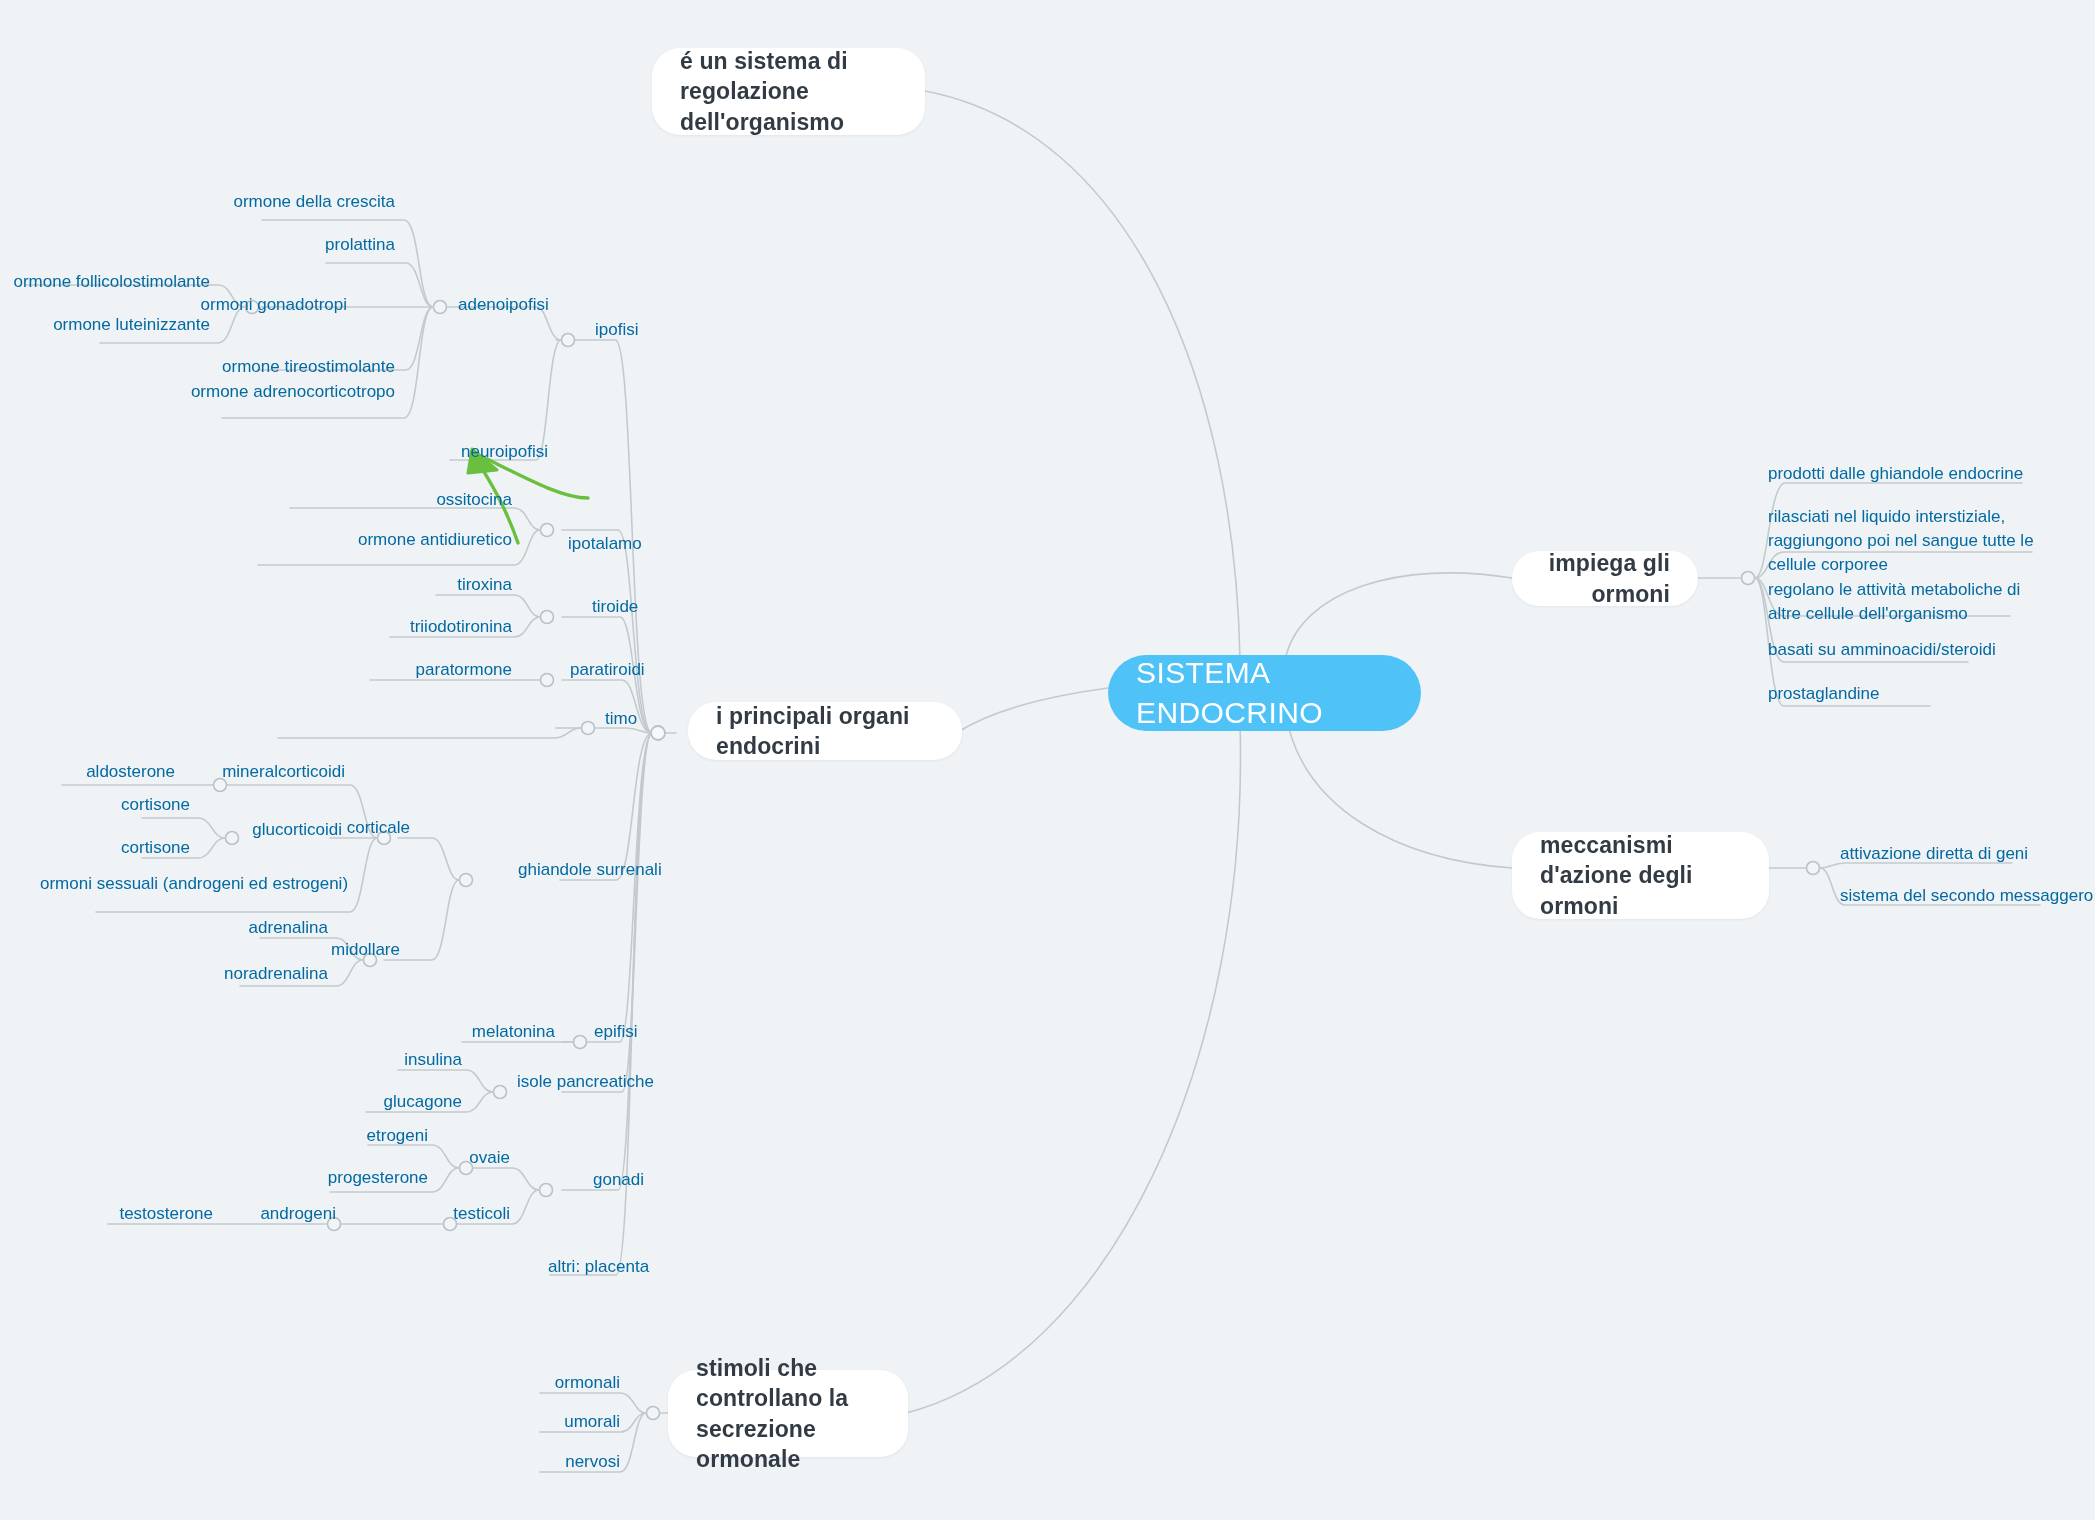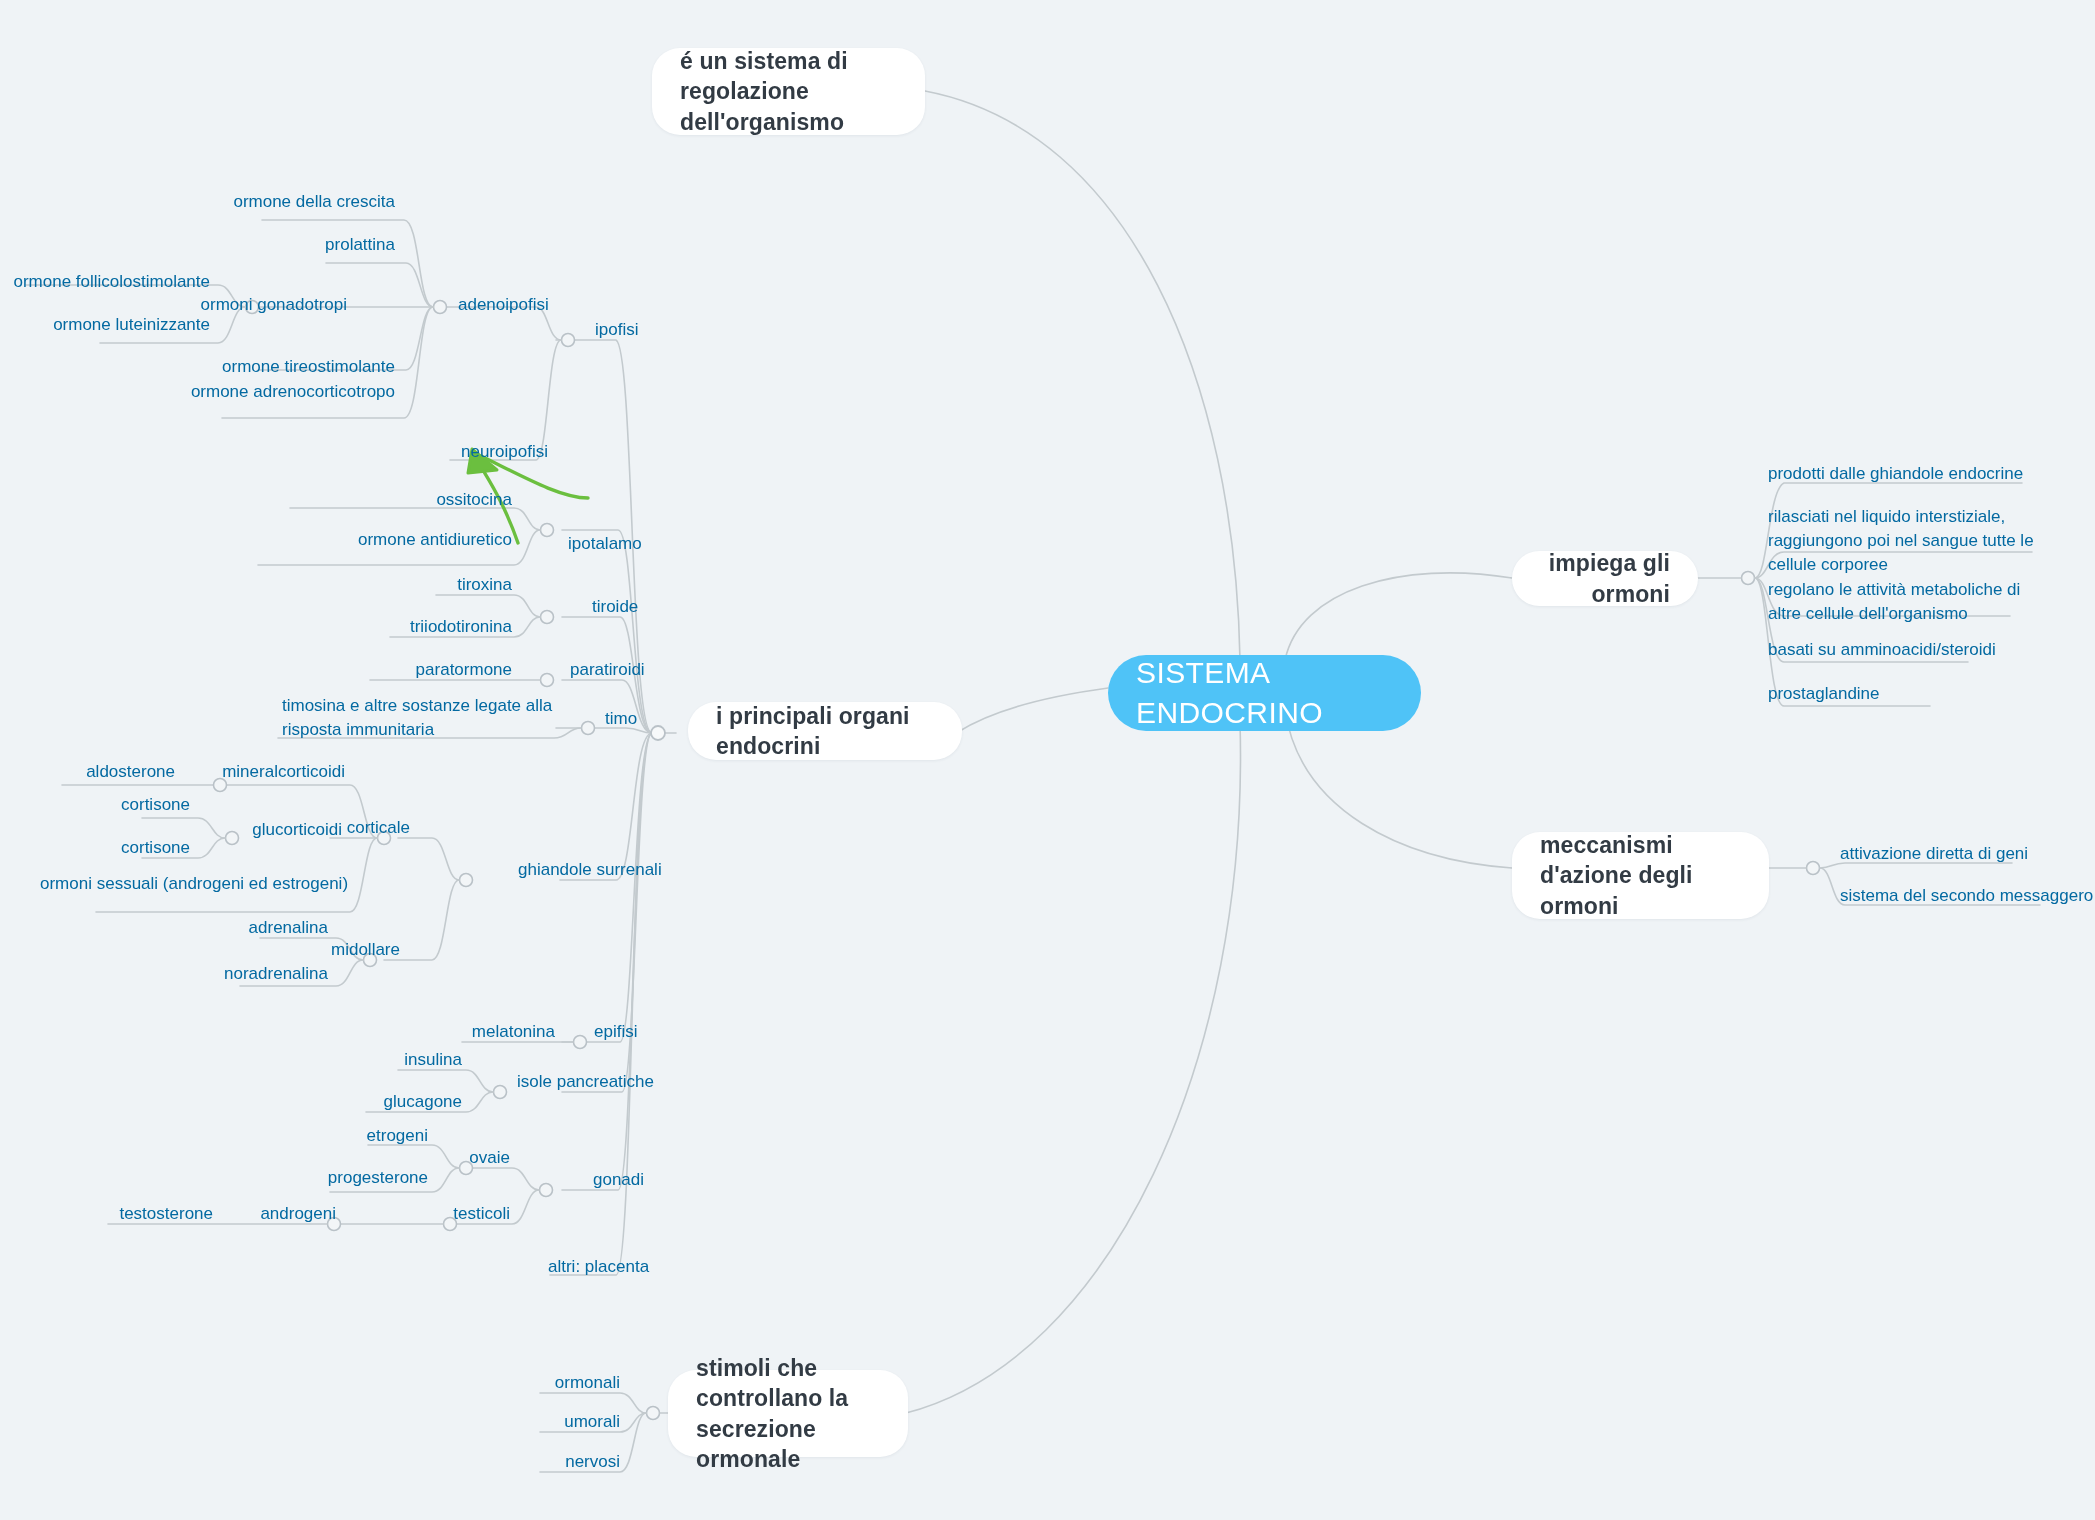--- a/index.html
+++ b/index.html
@@ -242,21 +242,20 @@
   <div class="leaf r" style="left:0px;top:313px;width:210px;">ormone luteinizzante</div>
 
   <div class="leaf r" style="left:240px;top:488px;width:272px;">ossitocina</div>
   <div class="leaf r" style="left:240px;top:528px;width:272px;">ormone antidiuretico</div>
 
   <div class="leaf r" style="left:240px;top:573px;width:272px;">tiroxina</div>
   <div class="leaf r" style="left:240px;top:615px;width:272px;">triiodotironina</div>
 
   <div class="leaf r" style="left:240px;top:658px;width:272px;">paratormone</div>
 
-  <div class="leaf wrap" style="left:282px;top:694px;width:290px;">timosina e altre sostanze legate alla risposta immunitaria</div>
 
   <div class="leaf r" style="left:230px;top:816px;width:180px;">corticale</div>
   <div class="leaf r" style="left:220px;top:938px;width:180px;">midollare</div>
 
   <div class="leaf r" style="left:120px;top:760px;width:225px;">mineralcorticoidi</div>
   <div class="leaf r" style="left:120px;top:818px;width:222px;">glucorticoidi</div>
   <div class="leaf r" style="left:40px;top:872px;width:305px;">ormoni sessuali (androgeni ed estrogeni)</div>
 
   <div class="leaf r" style="left:40px;top:760px;width:135px;">aldosterone</div>
 

